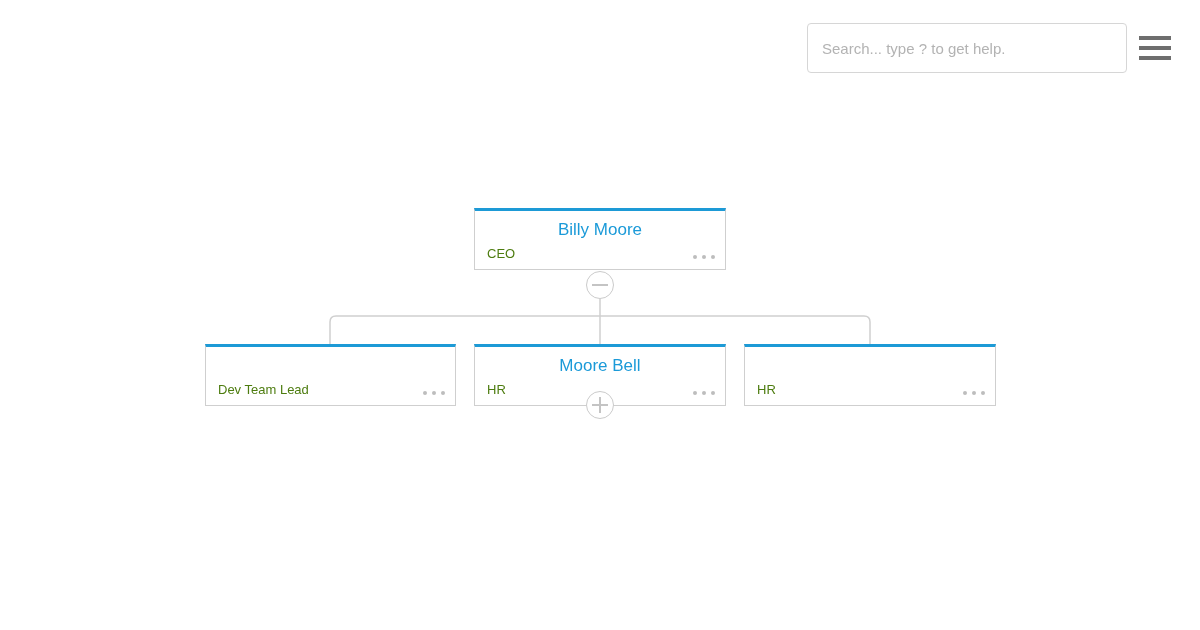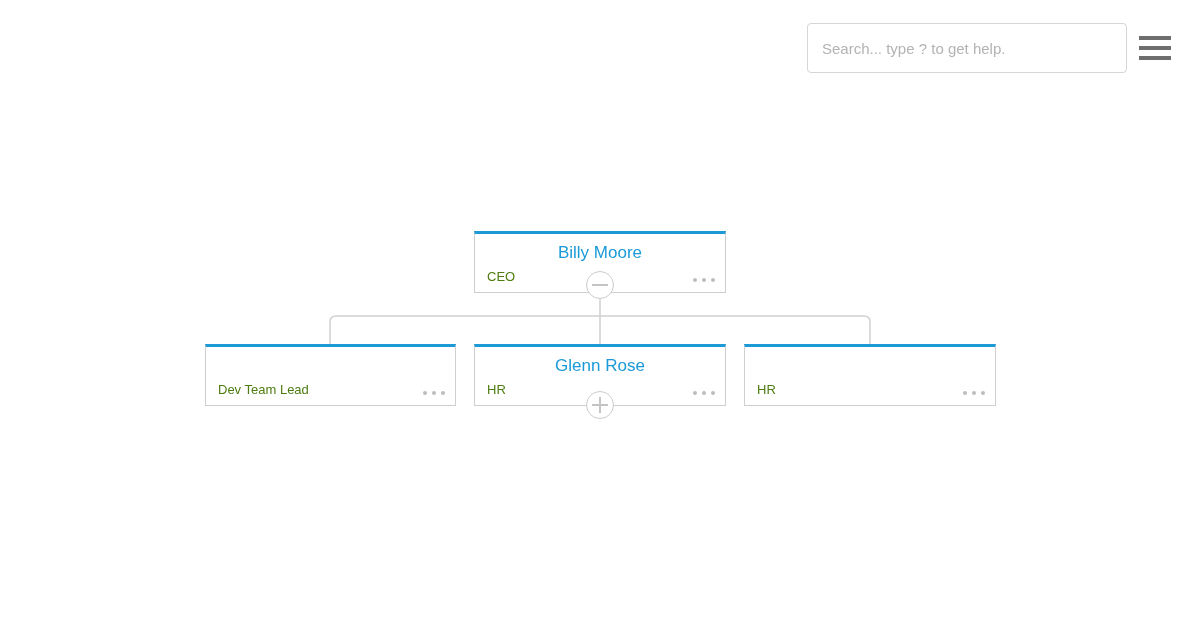--- a/index.html
+++ b/index.html
@@ -156,42 +156,42 @@
 
     <svg class="links" width="1200" height="630" viewBox="0 0 1200 630">
 
       <path d="M 600 299 L 600 316" stroke="#cfcfcf" stroke-width="1.5" fill="none"></path>
 
       <path d="M 330 344 L 330 322 Q 330 316 336 316 L 864 316 Q 870 316 870 322 L 870 344" stroke="#cfcfcf" stroke-width="1.5" fill="none"></path>
 
       <path d="M 600 316 L 600 344" stroke="#cfcfcf" stroke-width="1.5" fill="none"></path>
     </svg>
 
-    <div class="node" style="left:474px; top:231px; width:252px; height:62px;">
+    <div class="node" style="left:474px; top:208px; width:252px; height:62px;">
       <div class="name">Billy Moore</div>
       <div class="title">CEO</div>
       <div class="dots">
         <i></i>
         <i></i>
         <i></i>
       </div>
     </div>
     <div class="toggle minus" style="left:586px; top:271px;"></div>
 
     <div class="node" style="left:205px; top:344px; width:251px; height:62px;">
       <div class="title">Dev Team Lead</div>
       <div class="dots">
         <i></i>
         <i></i>
         <i></i>
       </div>
     </div>
 
     <div class="node" style="left:474px; top:344px; width:252px; height:62px;">
-      <div class="name">Glenn Rose</div>
+      <div class="name">Moore Bell</div>
       <div class="title">HR</div>
       <div class="dots">
         <i></i>
         <i></i>
         <i></i>
       </div>
     </div>
     <div class="toggle plus" style="left:586px; top:391px;"></div>
 
     <div class="node" style="left:744px; top:344px; width:252px; height:62px;">

